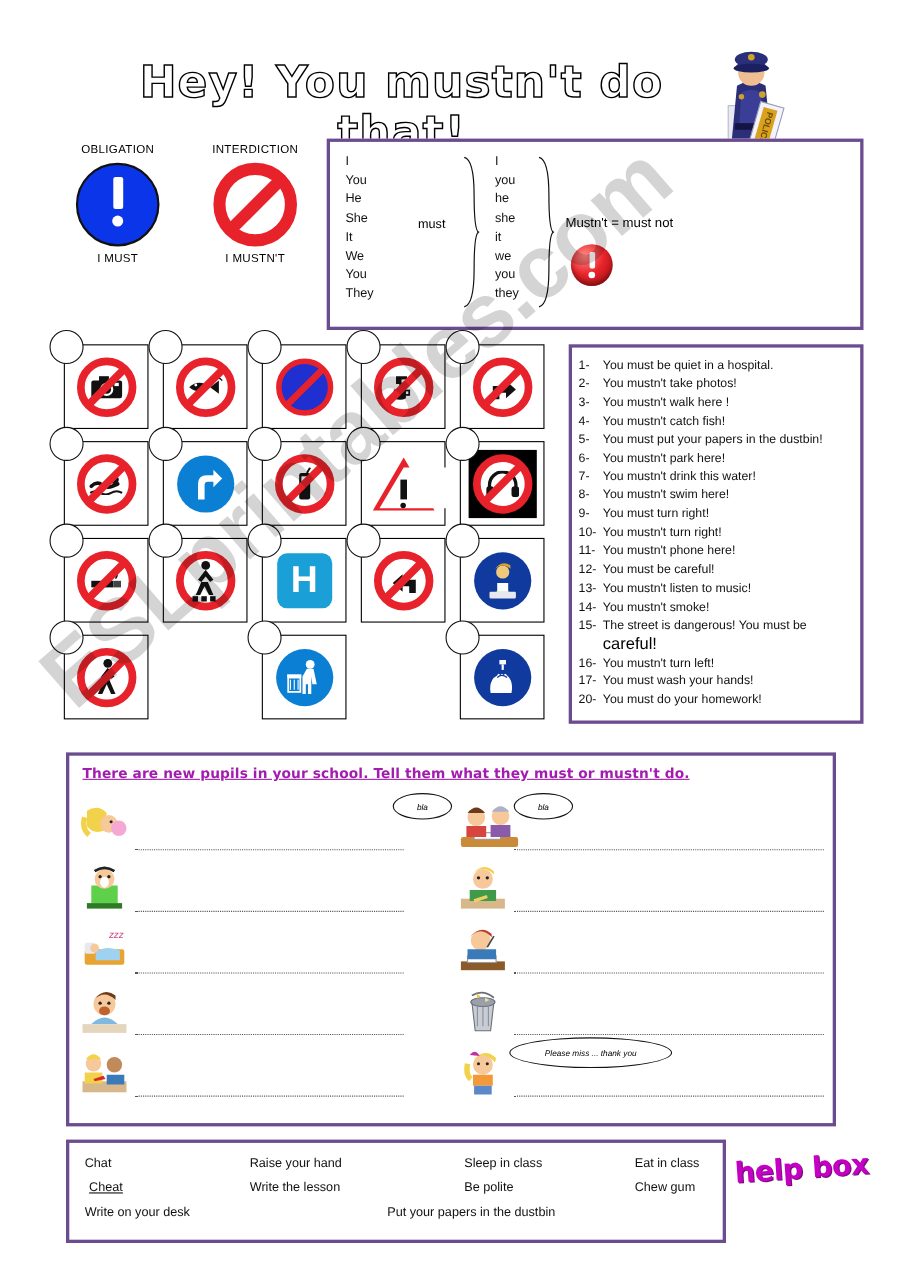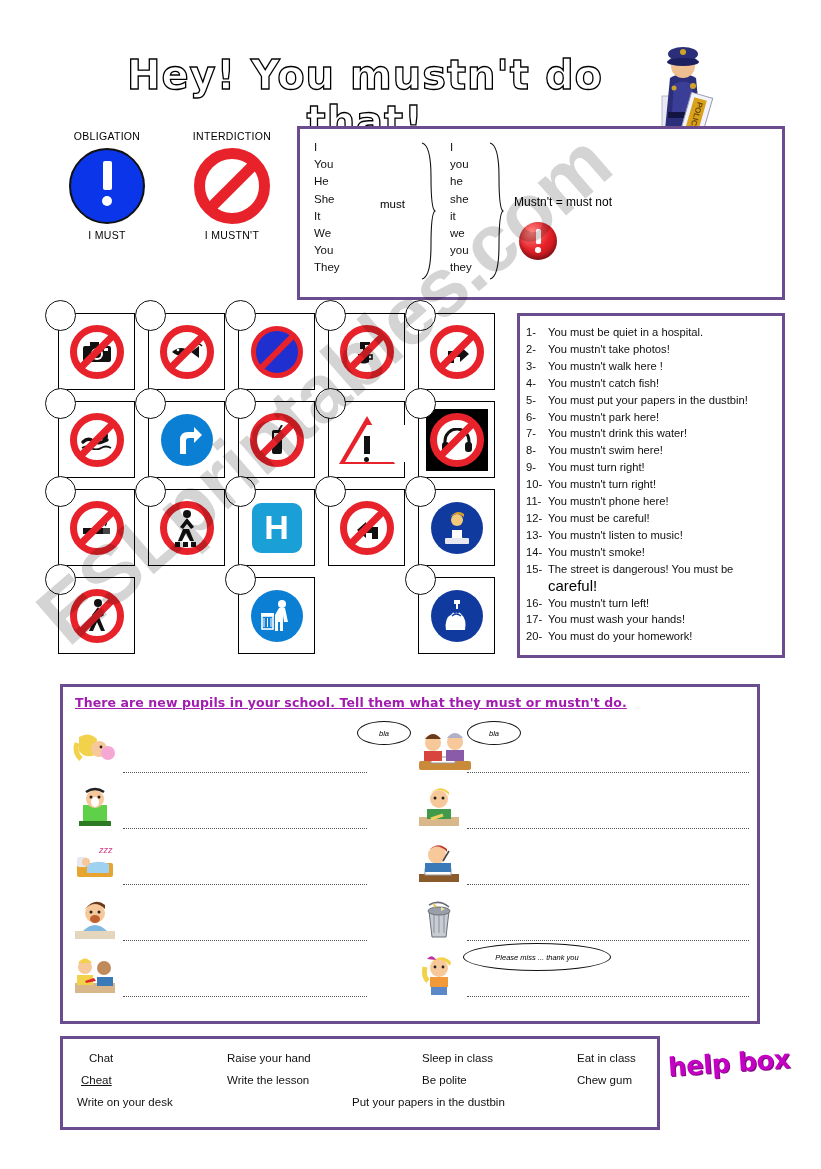--- a/index.html
+++ b/index.html
@@ -654,21 +654,21 @@
             </svg></div>
           <div class="act-line"></div>
           <div class="speech" style="left: 48px; top: 0px; width: 146px; height: 26px;">Please miss ... thank you</div>
         </div>
       </div>
   </div>
 
   <div class="pbox" id="help-box">
     <div class="help-grid" id="help-grid">
         <div class="help-row">
-          <span class="hc" style="left: 12px; text-align: right;">Chat</span>
+          <span class="hc" style="left: 0px; text-align: right;">Chat</span>
           <span class="hc" style="left: 150px;">Raise your hand</span>
           <span class="hc" style="left: 345px;">Sleep in class</span>
           <span class="hc" style="left: 500px;">Eat in class</span>
         </div>
         <div class="help-row">
           <span class="hc" style="left: 4px; text-decoration: underline;">Cheat</span>
           <span class="hc" style="left: 150px;">Write the lesson</span>
           <span class="hc" style="left: 345px;">Be polite</span>
           <span class="hc" style="left: 500px;">Chew gum</span>
         </div>

